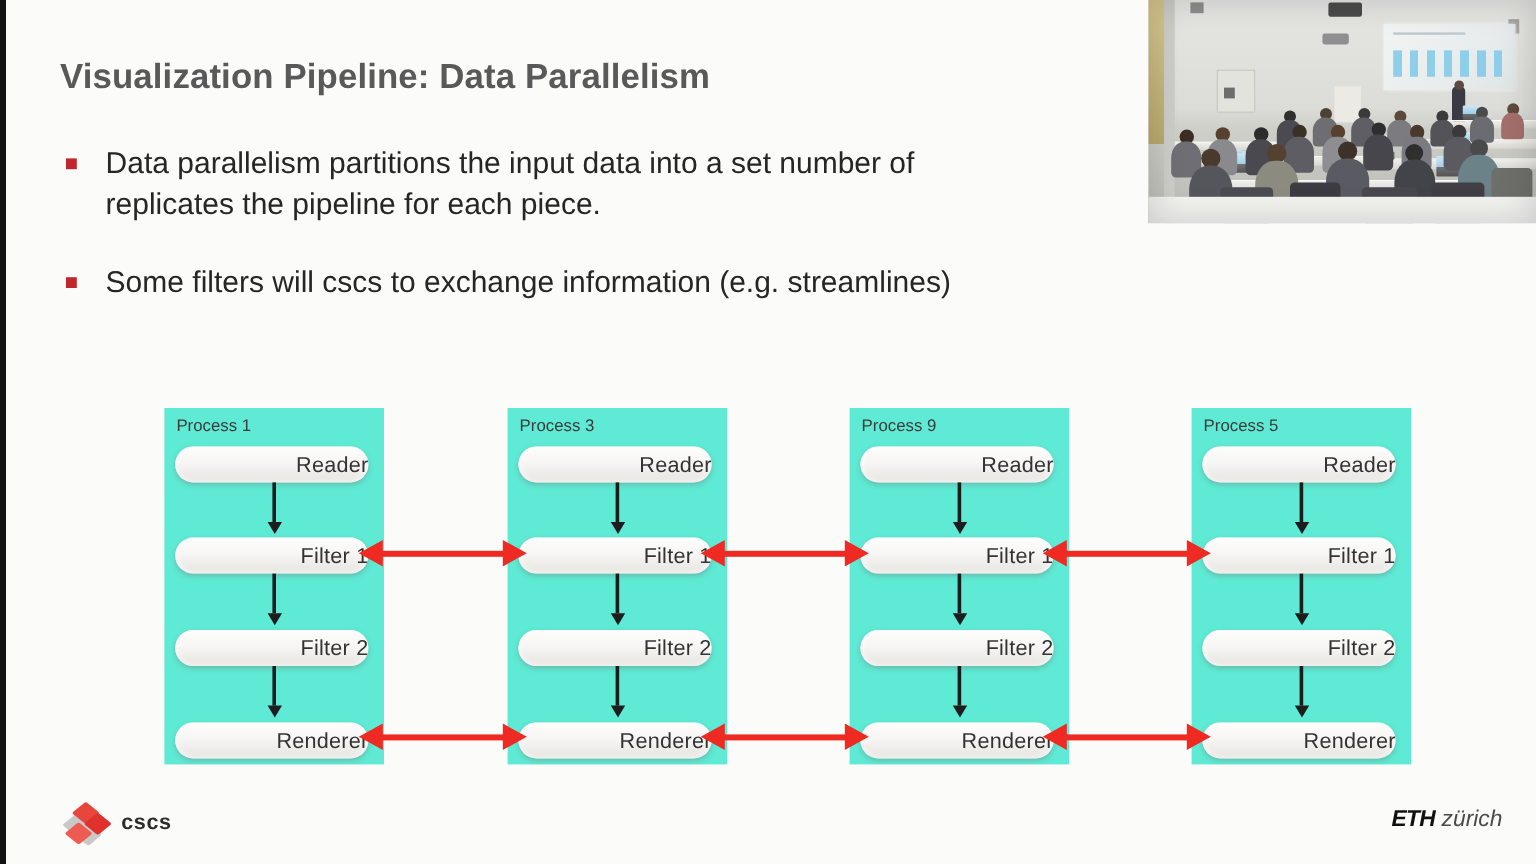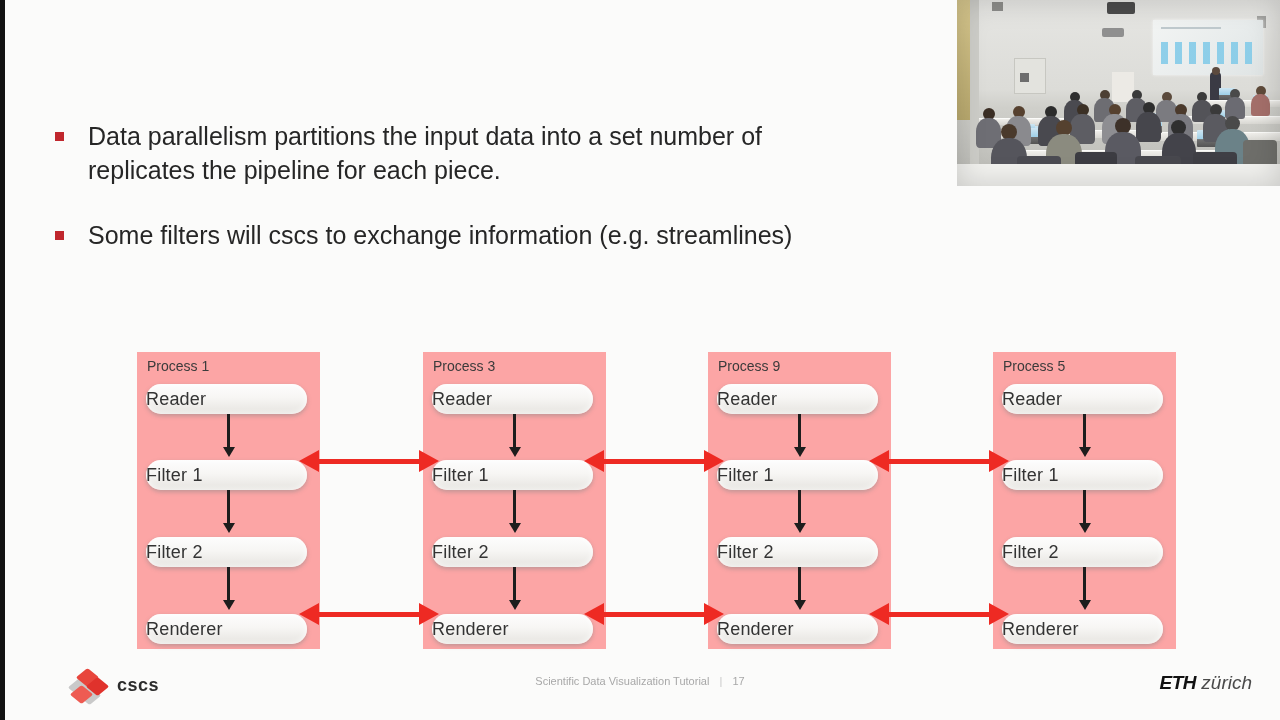--- a/index.html
+++ b/index.html
@@ -34,33 +34,33 @@
     position:absolute; left:33px; top:-3px;
     font-size:25px; color:#262626; line-height:1.35;
     white-space:pre-wrap;
   }
   #bullet1 { left:55px; top:123px; width:1000px; }
   #bullet2 { left:55px; top:222px; width:1000px; }
 
   
   #diagram { position:absolute; left:0; top:0; width:1280px; height:720px; }
   .proc-panel {
-    position:absolute; top:352px; width:183px; height:297px;
-    background:#fca5a5;
+    position:absolute; top:340px; width:183px; height:297px;
+    background:#5eead4;
   }
   .proc-label {
     position:absolute; left:10px; top:6px;
     font-size:14px; color:#3b3b3b; white-space:nowrap;
   }
   .node {
     position:absolute; left:9px; width:161px; height:30px;
     border-radius:15px;
     background:linear-gradient(to bottom,#fdfdfd 0%,#f7f6f4 45%,#e6e4e0 100%);
     box-shadow:0 2px 4px rgba(120,130,130,.45), 0 0 6px rgba(255,255,255,.9) inset;
-    display:flex; align-items:center; justify-content:flex-start;
+    display:flex; align-items:center; justify-content:flex-end;
   }
   .node span {
     font-size:18px; color:#333; letter-spacing:.2px; white-space:nowrap;
   }
   .vnode-arrow { position:absolute; left:50%; margin-left:-1.5px; width:3px; background:#1d1d1d; }
   .vnode-head {
     position:absolute; left:50%; margin-left:-6px;
     width:0; height:0; border-left:6px solid transparent; border-right:6px solid transparent;
     border-top:10px solid #1d1d1d;
   }
@@ -78,21 +78,21 @@
   .hlink .head-r { right:0; border-left:20px solid #ee2a23; }
 
   
   .footer-center {
     position:absolute; left:0; right:0; top:675px; text-align:center;
     font-size:11px; color:#a8a8a8;
   }
   .footer-center .sep { margin:0 7px; color:#c9c9c9; }
 
   
-  #cscs-logo { position:absolute; left:68px; top:666px; width:160px; height:40px; }
+  #cscs-logo { position:absolute; left:52px; top:666px; width:160px; height:40px; }
   #cscs-logo .text {
     position:absolute; left:49px; top:9px;
     font-size:18px; font-weight:bold; color:#2c2c2c; letter-spacing:.5px;
   }
   .dia { position:absolute; width:15px; height:15px; transform:rotate(45deg) skew(-6deg,-6deg); border-radius:2px; }
 
   
   #eth-logo { position:absolute; right:28px; top:672px; font-size:19px; white-space:nowrap; }
   #eth-logo .eth { font-weight:bold; font-style:italic; color:#111; letter-spacing:-.5px; }
   #eth-logo .zurich { font-style:italic; color:#4a4a4a; font-weight:400; }
@@ -144,20 +144,21 @@
   #webcam .vignette { position:absolute; inset:0;
     box-shadow:inset 0 0 30px rgba(0,0,0,.18); }
 </style>
 </head>
 <body>
 
 <div id="slide">
 
   <div class="left-edge"></div>
 
+  <div class="title">Visualization Pipeline: Data Parallelism</div>
 
   <div class="bullet" id="bullet1">
     <span class="marker"></span>
     <span class="btext">Data parallelism partitions the input data into a set number of
 replicates the pipeline for each piece.</span>
   </div>
   <div class="bullet" id="bullet2">
     <span class="marker"></span>
     <span class="btext">Some filters will cscs to exchange information (e.g. streamlines)</span>
   </div>
@@ -278,25 +279,20 @@
       <span class="shaft"></span>
       <span class="head-r"></span>
     </div>
     <div class="hlink" style="left:869px;width:140px;top:603px">
       <span class="head-l"></span>
       <span class="shaft"></span>
       <span class="head-r"></span>
     </div>
   </div>
 
-  <div class="footer-center">
-    <span>Scientific Data Visualization Tutorial</span>
-    <span class="sep">|</span>
-    <span>17</span>
-  </div>
 
   <div id="cscs-logo">
     <span class="dia" style="left:4px;  top:14px; background:#c9c9c9;"></span>
     <span class="dia" style="left:14px; top:22px; background:#c9c9c9;"></span>
     <span class="dia" style="left:12px; top:4px;  background:#e8453c;"></span>
     <span class="dia" style="left:22px; top:13px; background:#e0322c;"></span>
     <span class="dia" style="left:6px;  top:21px; background:#ee5b52;"></span>
     <span class="text">cscs</span>
   </div>
 

